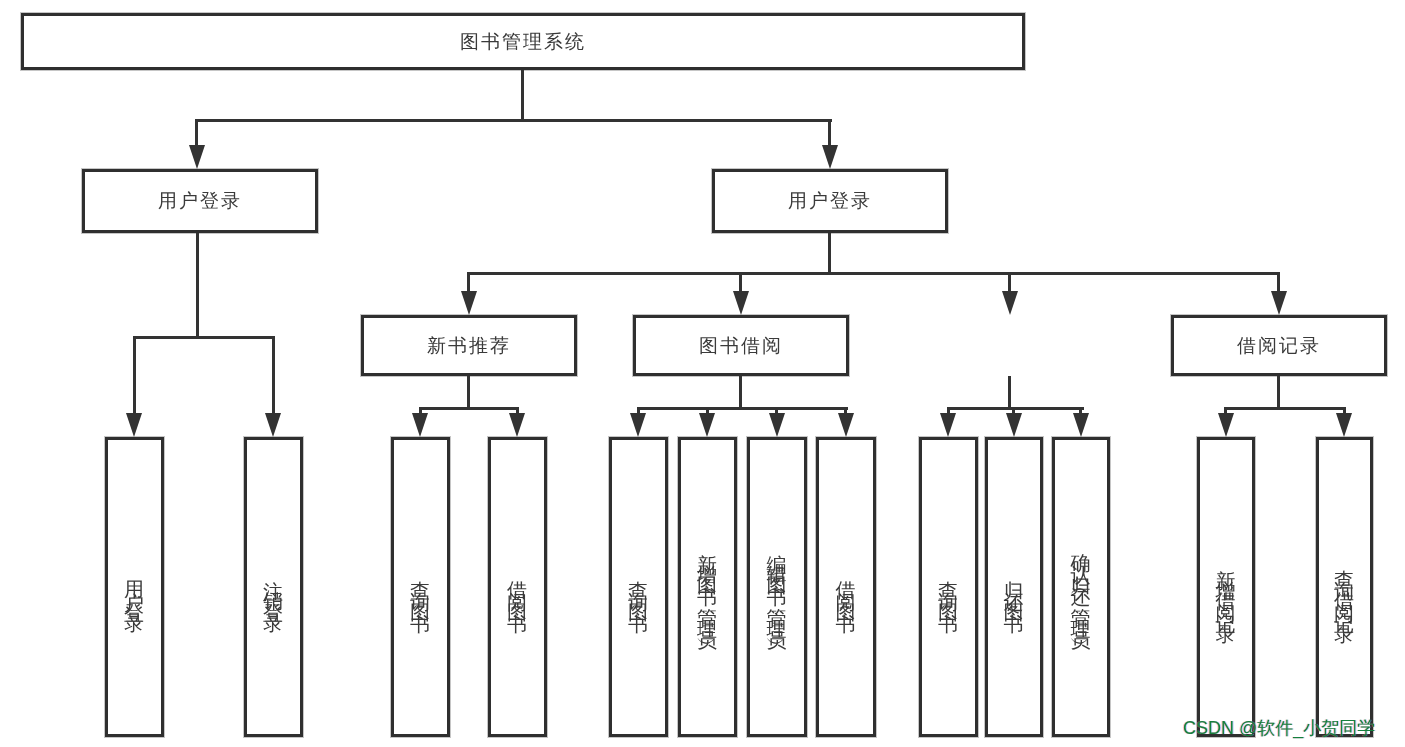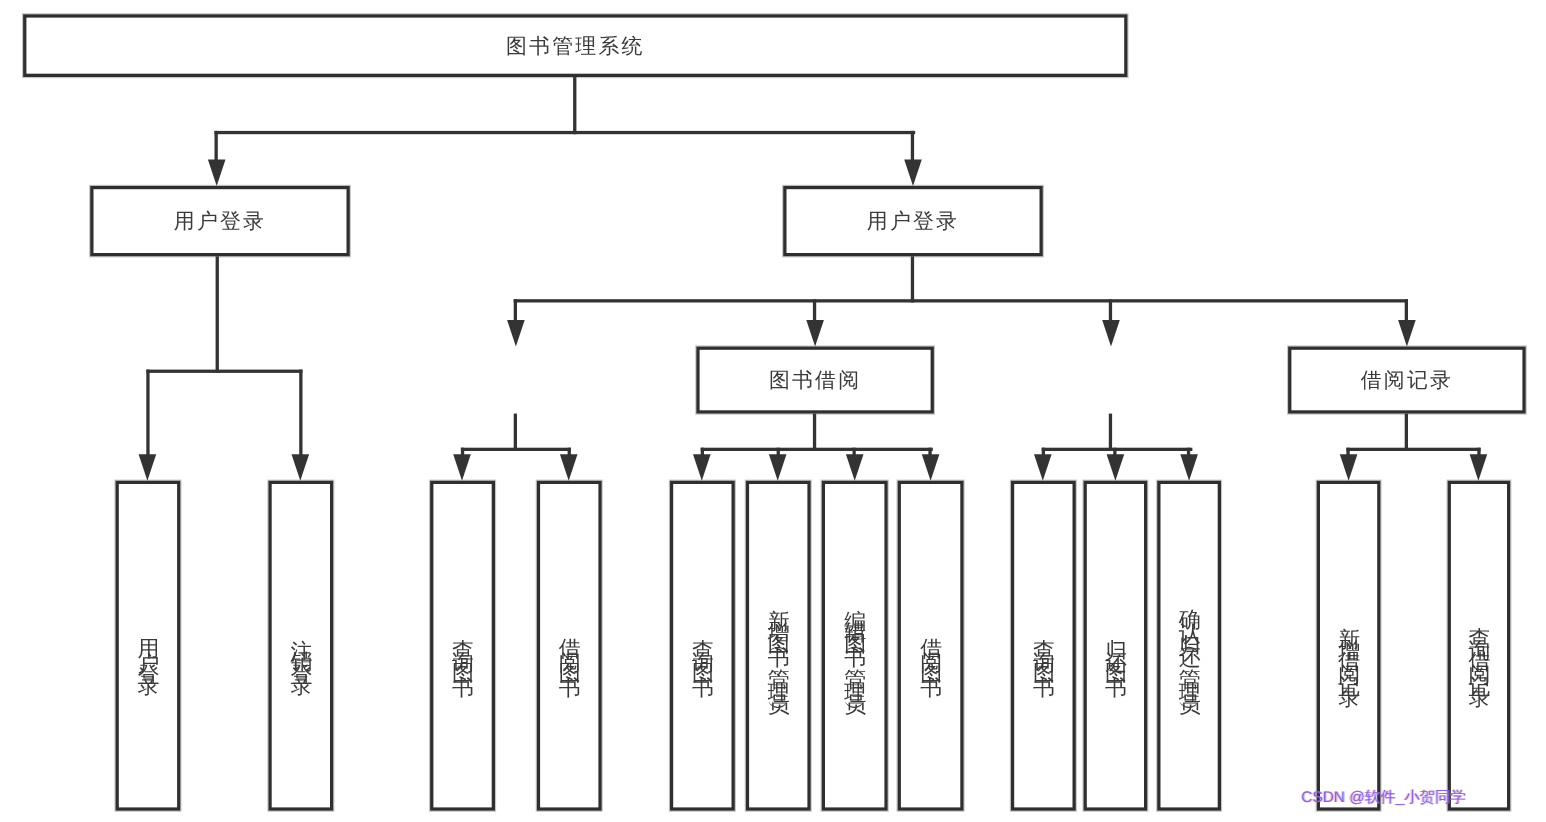--- a/index.html
+++ b/index.html
@@ -18,35 +18,36 @@
     font-size:20px;letter-spacing:11px;line-height:1;white-space:normal;
   }
   .vl{position:absolute;width:3px;background:#333333;}
   .hl{position:absolute;height:3px;background:#333333;}
   .arrow{
     position:absolute;width:0;height:0;
     border-left:8px solid transparent;border-right:8px solid transparent;
     border-top:24px solid #333333;
   }
   .watermark{
-    position:absolute;left:1183px;top:716px;color:#8b5cf6;font-size:14px;
+    position:absolute;left:1183px;top:716px;color:#15803d;font-size:18px;
     text-shadow:-1px 0 0 rgba(255,120,120,0.45), 1px 0 0 rgba(110,150,255,0.45);
     white-space:nowrap;
   }
 </style>
 </head>
 <body>
 
 <div id="stage">
 
   <div class="box" style="left:21px;top:13px;width:1004px;height:57px;">图书管理系统</div>
 
   <div class="box" style="left:82px;top:169px;width:236px;height:64px;">用户登录</div>
   <div class="box" style="left:712px;top:169px;width:236px;height:64px;">用户登录</div>
 
+  <div class="box" style="left:361px;top:315px;width:216px;height:61px;">新书推荐</div>
   <div class="box" style="left:633px;top:315px;width:216px;height:61px;text-align:right;">图书借阅</div>
   <div class="box" style="left:1171px;top:315px;width:216px;height:61px;">借阅记录</div>
 
   <div class="box vbox" style="left:105px;top:437px;width:59px;height:300px;">用户登录</div>
   <div class="box vbox" style="left:244px;top:437px;width:59px;height:300px;">注销登录</div>
 
   <div class="box vbox" style="left:391px;top:437px;width:59px;height:300px;">查询图书</div>
   <div class="box vbox" style="left:488px;top:437px;width:59px;height:300px;">借阅图书</div>
 
   <div class="box vbox" style="left:609px;top:437px;width:59px;height:300px;">查询图书</div>

